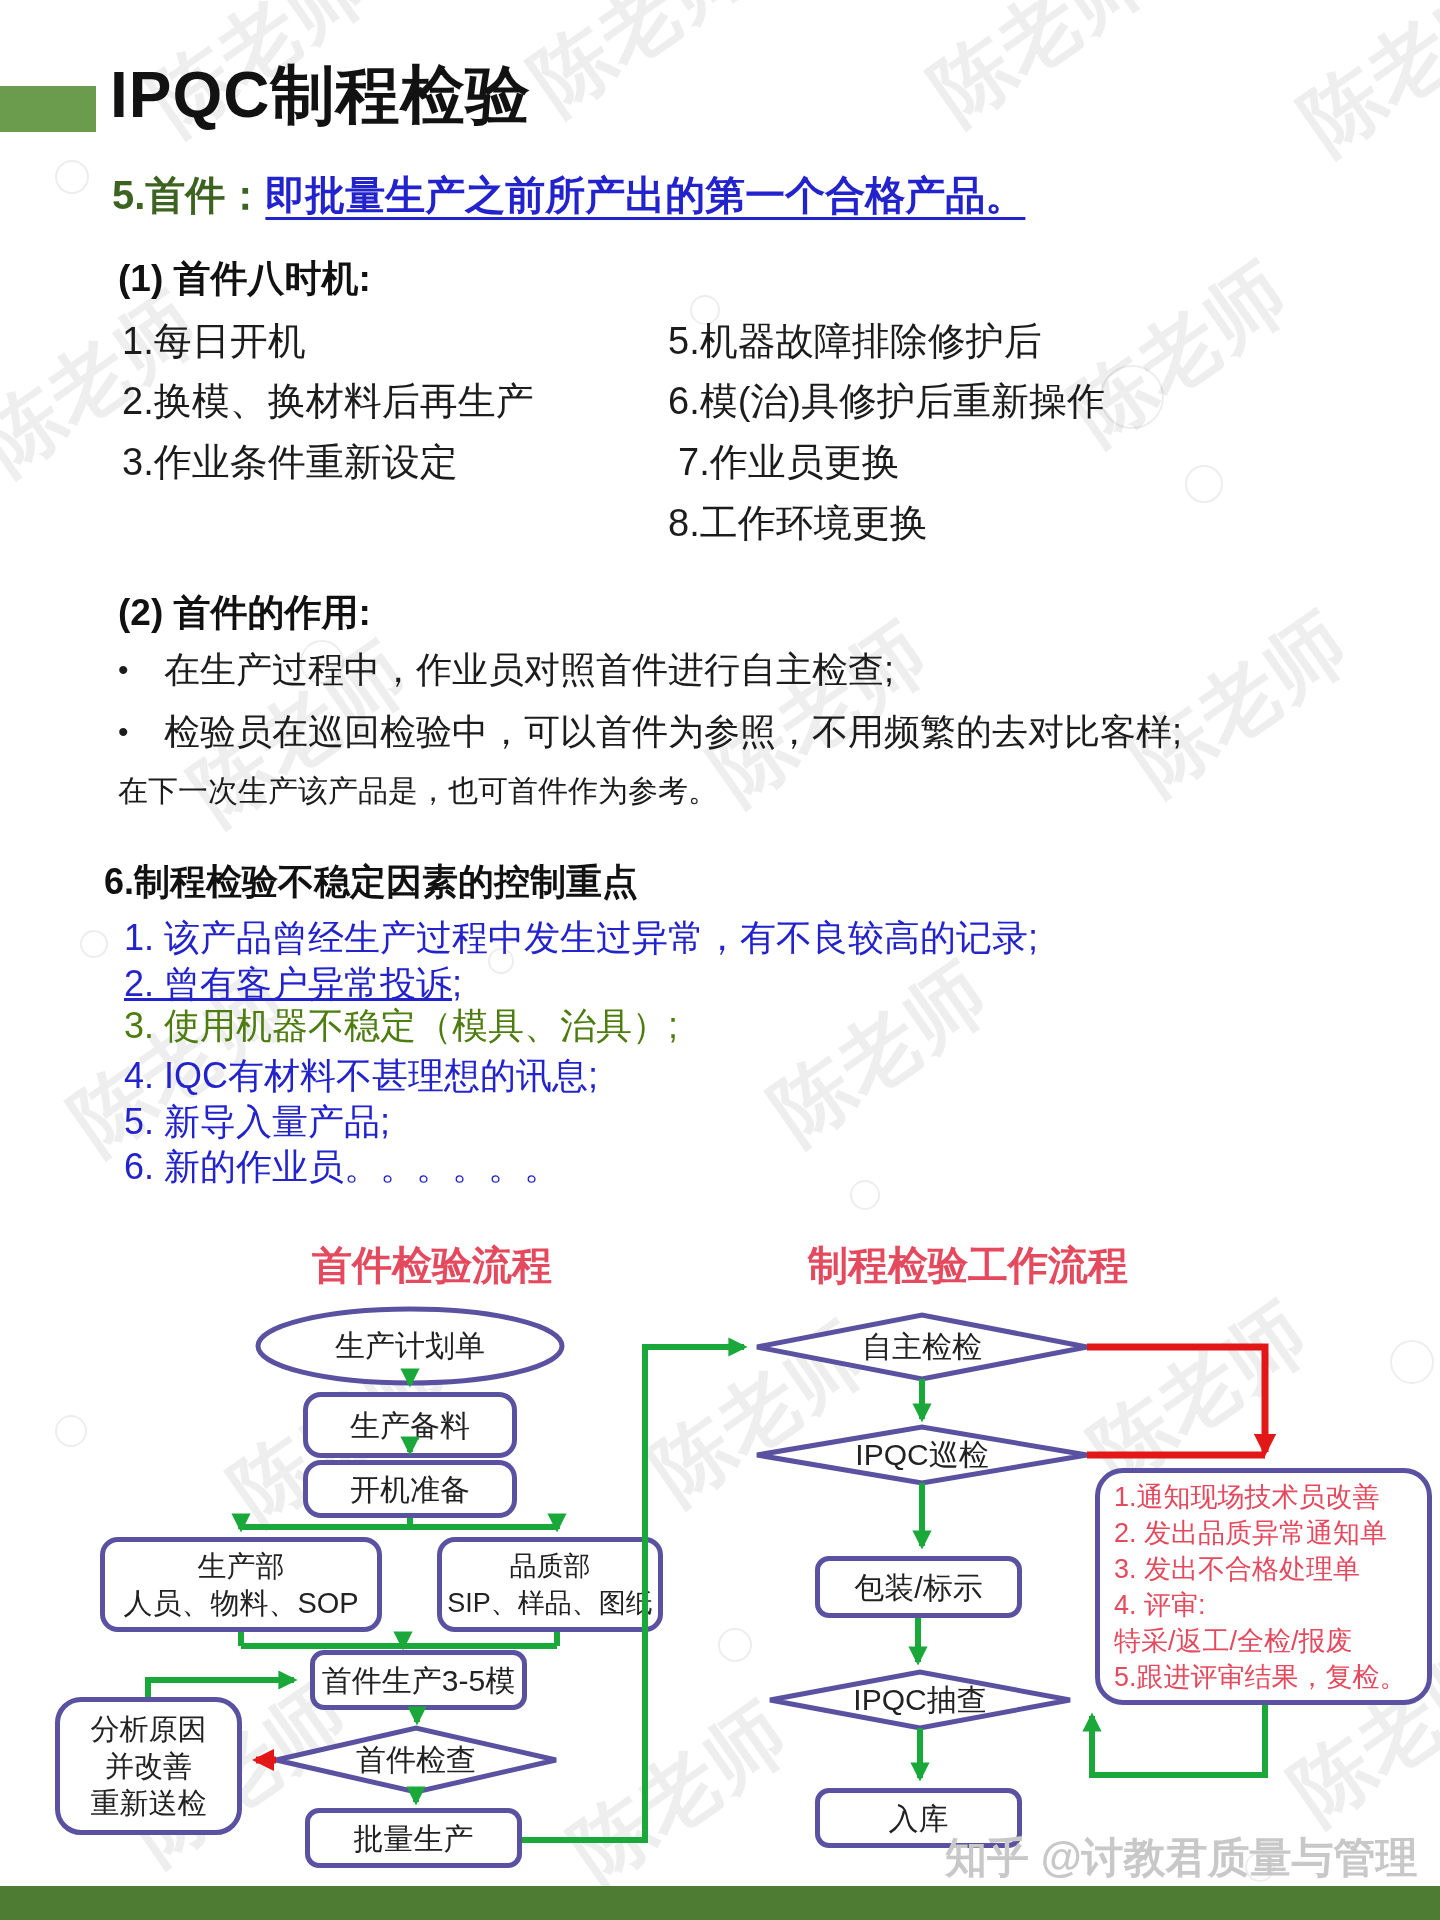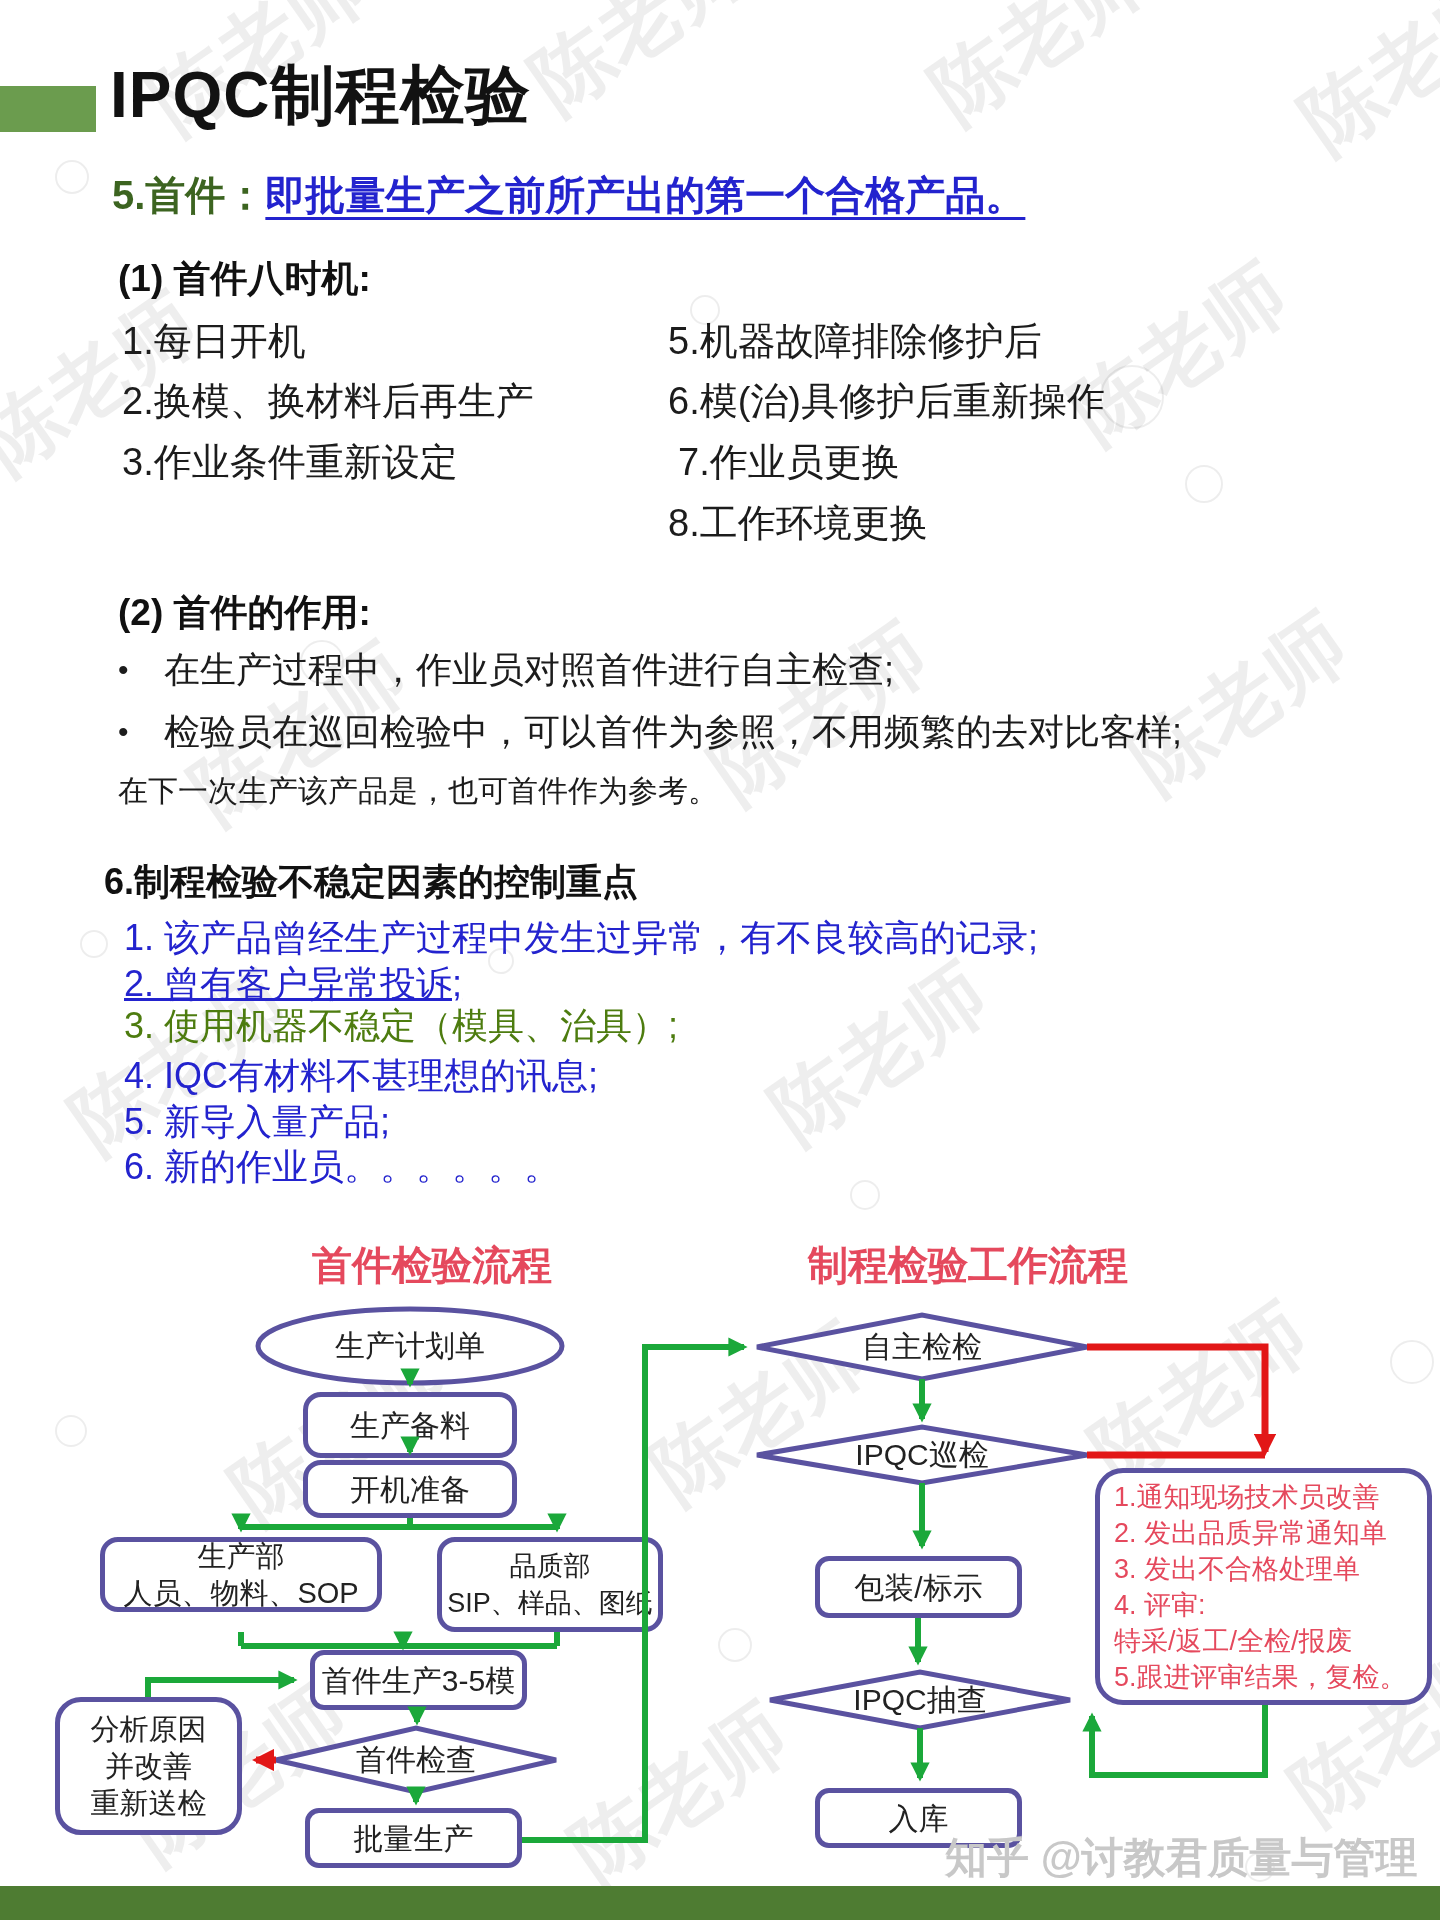--- a/index.html
+++ b/index.html
@@ -108,21 +108,21 @@
 
   <div class="abs flow-title" style="left:312px;color:#e5495d;">首件检验流程</div>
   <div class="abs flow-title" style="left:808px;color:#e5495d;">制程检验工作流程</div>
 
   <div class="node" style="left:303px;top:1392px;width:214px;height:66px;border-color:#5a52a0;border-radius:18px;">
       <span>生产备料</span>
     </div>
   <div class="node" style="left:303px;top:1460px;width:214px;height:58px;border-color:#5a52a0;border-radius:18px;">
       <span>开机准备</span>
     </div>
-  <div class="node" style="left:100px;top:1537px;width:282px;height:75px;border-color:#5a52a0;border-radius:18px;font-size:29px;">
+  <div class="node" style="left:100px;top:1537px;width:282px;height:95px;border-color:#5a52a0;border-radius:18px;font-size:29px;">
     <span>生产部</span>
     <span>人员、物料、SOP</span>
   </div>
   <div class="node" style="left:437px;top:1537px;width:226px;height:95px;border-color:#5a52a0;border-radius:18px;font-size:27px;">
     <span>品质部</span>
     <span>SIP、样品、图纸</span>
   </div>
   <div class="node" style="left:310px;top:1650px;width:217px;height:60px;border-color:#5a52a0;border-radius:14px;">
       <span>首件生产3-5模</span>
     </div>

